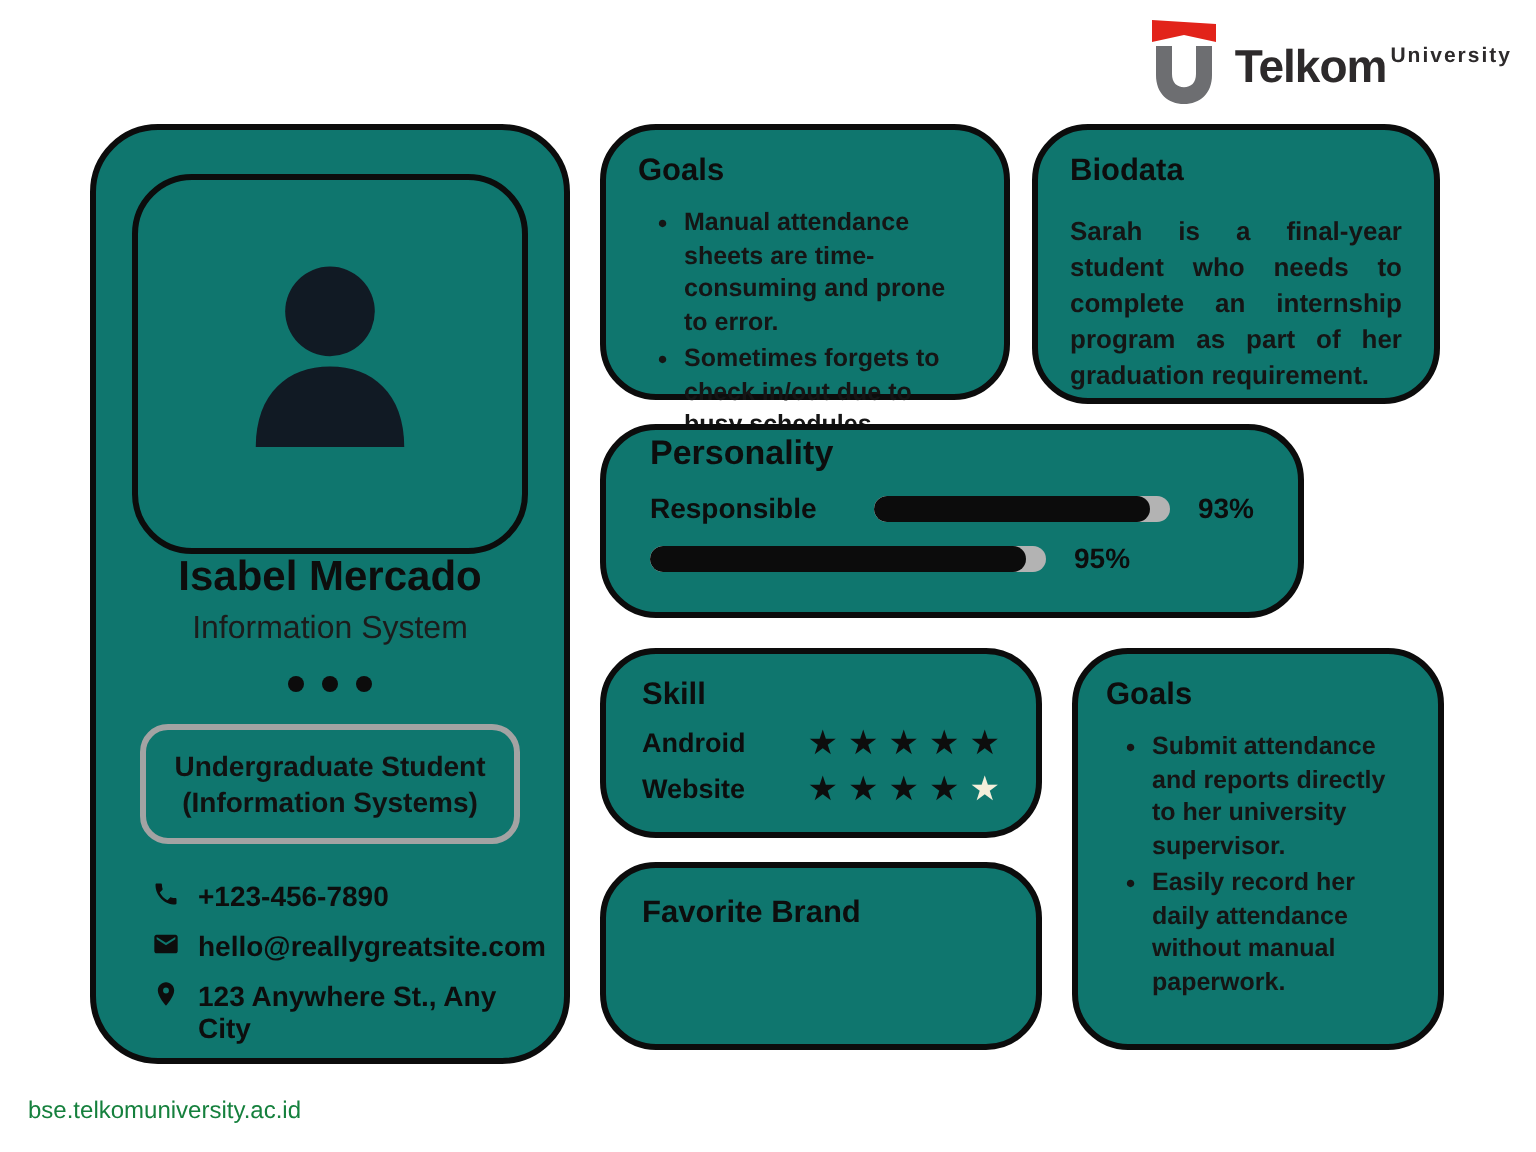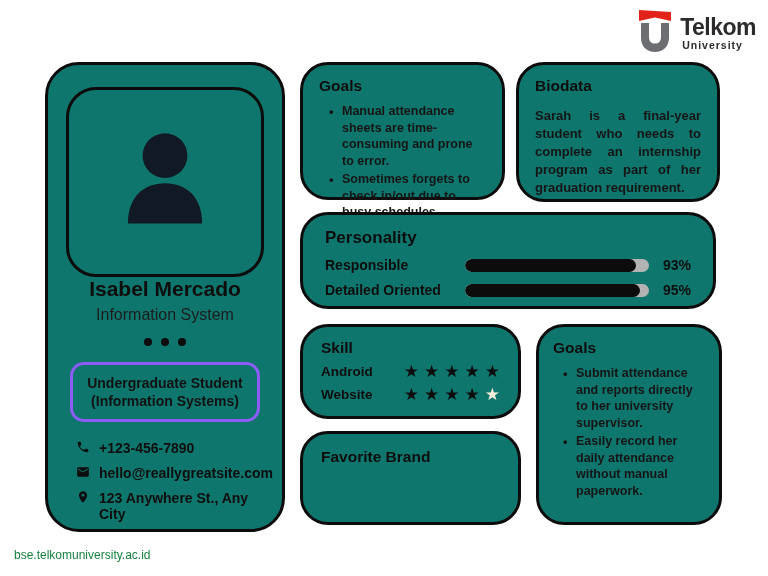--- a/index.html
+++ b/index.html
@@ -13,47 +13,47 @@
   }
   .box {
     position: absolute;
     background: #0f766e;
     border: 3px solid #0c0c0c;
     border-radius: 28px;
   }
 
   
   .logo { position: absolute; top: 8px; right: 12px; display: flex; align-items: center; gap: 4px; }
-  .logo-text { display: flex; flex-direction: column; line-height: 1; }
+  .logo-text { display: flex; flex-direction: row; line-height: 1; }
   .logo-brand { font-size: 23px; font-weight: 700; color: #2d2a2b; letter-spacing: -0.5px; }
   .logo-sub { font-size: 10.5px; font-weight: 700; color: #2d2a2b; letter-spacing: 1px; margin-top: 1px; margin-left: 2px; }
 
   
   .profile-card { left: 45px; top: 62px; width: 240px; height: 470px; border-radius: 34px; padding: 20px 18px 0 18px; }
   .photo-frame {
     width: 198px; height: 190px; margin: 2px auto 0 auto;
     border: 3px solid #0c0c0c; border-radius: 30px;
     display: flex; align-items: center; justify-content: center;
   }
   .profile-name { text-align: center; font-size: 21px; font-weight: 700; color: #0d0d0d; }
   .profile-major { text-align: center; font-size: 16px; font-weight: 400; margin-top: 5px; color: #1c1c1c; }
   .dots { display: flex; justify-content: center; gap: 9px; margin-top: 14px; }
   .dot { width: 8px; height: 8px; border-radius: 50%; background: #0c0c0c; }
   .role-box {
-    margin: 16px 4px 0 4px; border: 3px solid #8b5cf6; border-radius: 14px;
+    margin: 16px 4px 0 4px; border: 3px solid #a3a3a3; border-radius: 14px;
     padding: 9px 6px; text-align: center; font-size: 14px; font-weight: 700; line-height: 1.3;
   }
   .contact-list { margin: 18px 0 0 10px; display: flex; flex-direction: column; gap: 8px; }
   .contact-row { display: flex; align-items: flex-start; gap: 9px; font-size: 14px; font-weight: 700; color: #0d0d0d; }
   .contact-row svg { flex: 0 0 auto; }
 
   
   .box-goals-top { left: 300px; top: 62px; width: 205px; height: 138px; padding: 12px 16px; }
   .box-biodata   { left: 516px; top: 62px; width: 204px; height: 140px; padding: 12px 16px; }
-  .box-personality { left: 300px; top: 212px; width: 416px; height: 97px; padding: 13px 22px; }
+  .box-personality { left: 300px; top: 212px; width: 352px; height: 97px; padding: 2px 22px; }
   .box-skill     { left: 300px; top: 324px; width: 221px; height: 95px; padding: 12px 18px; }
   .box-brand     { left: 300px; top: 431px; width: 221px; height: 94px; padding: 14px 18px; }
   .box-goals-bottom { left: 536px; top: 324px; width: 186px; height: 201px; padding: 12px 14px; }
 
   .box-title { font-size: 15.5px; font-weight: 700; color: #0d0d0d; }
   .box-title-lg { font-size: 17px; font-weight: 700; color: #0d0d0d; }
 
   ul.bullets { list-style: none; margin-top: 8px; }
   ul.bullets li {
     position: relative; padding-left: 15px;
@@ -159,21 +159,20 @@
 <div class="box box-personality">
   <div class="box-title-lg">Personality</div>
   <div class="trait-row">
     <span class="trait-label">Responsible</span>
     <span class="trait-bar">
       <span class="trait-fill" style="width: 93%; display: block;"></span>
     </span>
     <span class="trait-pct">93%</span>
   </div>
   <div class="trait-row">
-    <span class="trait-label">Detailed Oriented</span>
     <span class="trait-bar">
       <span class="trait-fill" style="width: 95%; display: block;"></span>
     </span>
     <span class="trait-pct">95%</span>
   </div>
 </div>
 
 <div class="box box-skill">
   <div class="box-title">Skill</div>
   <div class="skill-row">

